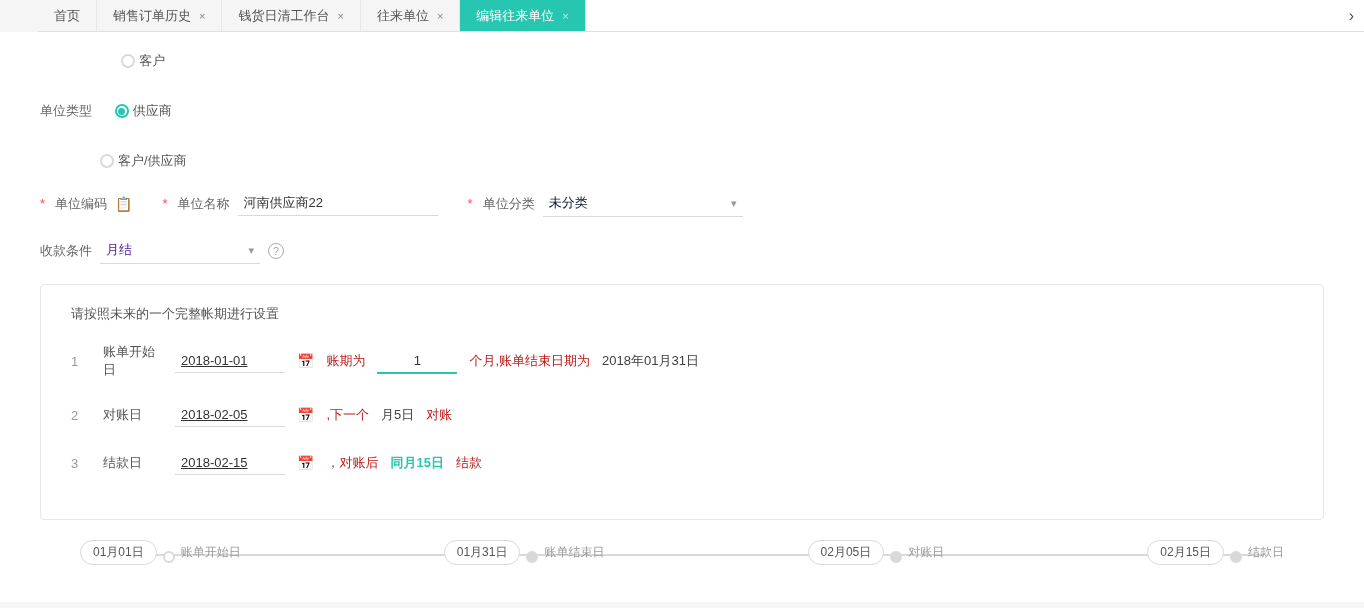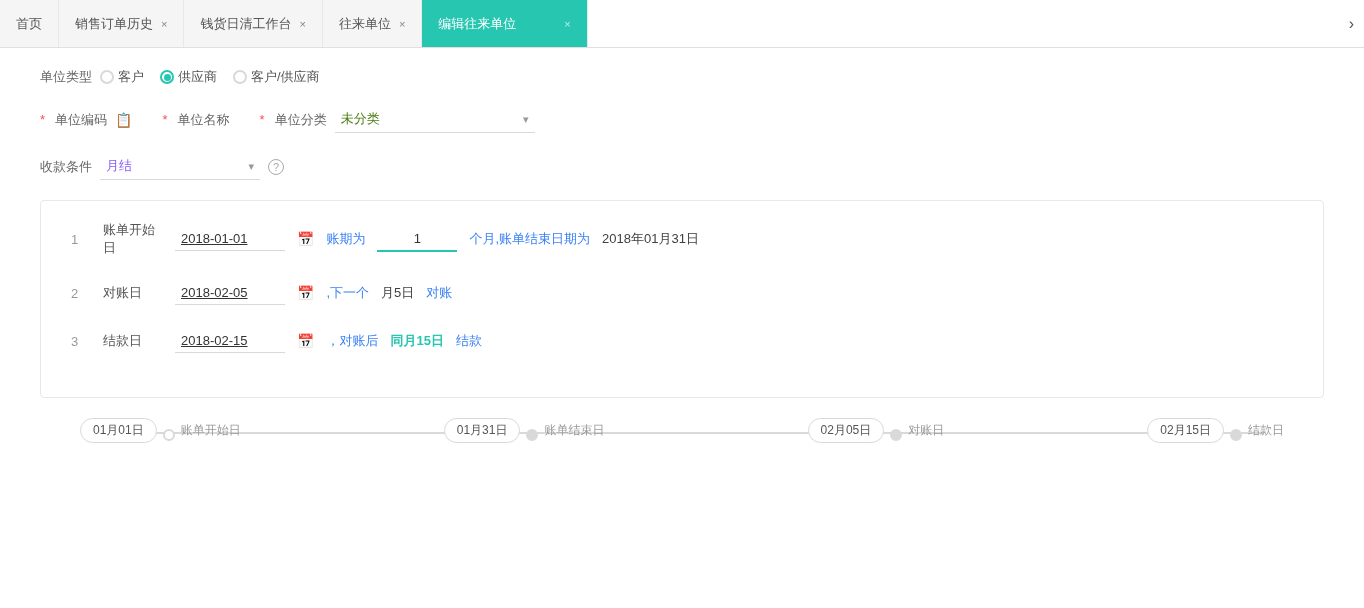--- a/index.html
+++ b/index.html
@@ -4,40 +4,40 @@
   <style>
     * { box-sizing: border-box; margin: 0; padding: 0; }
     body { font-family: "Microsoft YaHei", "PingFang SC", sans-serif; font-size: 13px; background: #f5f5f5; color: #333; }
 
     
     .tab-bar {
       display: flex;
       align-items: stretch;
       background: #fff;
       border-bottom: 1px solid #e0e0e0;
-      height: 48px;
+      height: 32px;
       padding-left: 0;
+      margin-left: 38px;
     }
     .tab-item {
       display: flex;
       align-items: center;
       padding: 0 16px;
       height: 100%;
       cursor: pointer;
       font-size: 13px;
       color: #555;
       border-right: 1px solid #e8e8e8;
       white-space: nowrap;
       position: relative;
       background: #f5f5f5;
     }
     .tab-item.active {
       background: #26c6b0;
       color: #fff;
-      gap: 40px;
     }
     .tab-item .close-icon {
       margin-left: 8px;
       font-size: 11px;
       opacity: 0.7;
     }
     .tab-item.active .close-icon {
       color: #fff;
     }
     .tab-more {
@@ -93,21 +93,22 @@
     .calendar-icon {
       color: #26c6b0;
       cursor: pointer;
       font-size: 14px;
     }
 
     
     .radio-group {
       display: flex;
       align-items: center;
-      gap: 16px;
+      gap: 32px;
+      flex-direction: column;
     }
     .radio-item {
       display: flex;
       align-items: center;
       gap: 4px;
       cursor: pointer;
       font-size: 13px;
       color: #555;
     }
     .radio-circle {
@@ -133,33 +134,33 @@
     
     .dropdown-field {
       display: flex;
       align-items: center;
       border-bottom: 1px solid #d9d9d9;
       padding: 4px 6px;
       width: 160px;
       cursor: pointer;
     }
     .dropdown-value {
-      color: #8b5cf6;
+      color: #4c1d95;
       flex: 1;
       font-size: 13px;
     }
     .dropdown-arrow {
       color: #999;
       font-size: 11px;
     }
     .dropdown-category {
       width: 200px;
     }
     .dropdown-category .dropdown-value {
-      color: #4d7c0f;
+      color: #0f172a;
     }
 
     
     .help-icon {
       width: 16px;
       height: 16px;
       border-radius: 50%;
       border: 1px solid #aaa;
       display: inline-flex;
       align-items: center;
@@ -202,21 +203,21 @@
       border-bottom: 1px solid #d9d9d9;
       outline: none;
       padding: 4px 6px;
       font-size: 13px;
       color: #333;
       width: 110px;
       text-decoration: underline;
     }
     .period-desc {
       font-size: 13px;
-      color: #3b82f6;
+      color: #b91c1c;
     }
     .period-input-small {
       border: none;
       border-bottom: 2px solid #26c6b0;
       outline: none;
       padding: 4px 6px;
       font-size: 13px;
       color: #333;
       width: 80px;
       text-align: center;
@@ -345,20 +346,21 @@
 
   <div class="form-row">
     <div class="form-field">
       <span class="required-star">*</span>
       <span class="form-label">单位编码</span>
       <span class="calendar-icon">📋</span>
     </div>
     <div class="form-field">
       <span class="required-star">*</span>
       <span class="form-label">单位名称</span>
+      <input class="form-input form-input-name" type="text" value="河南供应商22" style="">
     </div>
     <div class="form-field">
       <span class="required-star">*</span>
       <span class="form-label">单位分类</span>
       <div class="dropdown-field dropdown-category">
         <span class="dropdown-value">未分类</span>
         <span class="dropdown-arrow">▾</span>
       </div>
     </div>
   </div>
@@ -368,20 +370,21 @@
       <span class="form-label">收款条件</span>
       <div class="dropdown-field">
         <span class="dropdown-value">月结</span>
         <span class="dropdown-arrow">▾</span>
       </div>
       <div class="help-icon">?</div>
     </div>
   </div>
 
   <div class="period-box">
+    <div class="period-title">请按照未来的一个完整帐期进行设置</div>
 
     <div class="period-row">
       <span class="period-num">1</span>
       <span class="period-row-label">账单开始日</span>
       <input class="period-date-input" type="text" value="2018-01-01" style="">
       <span class="calendar-icon">📅</span>
       <span class="period-desc">账期为</span>
       <input class="period-input-small" type="text" value="1" style="">
       <span class="period-desc">个月,账单结束日期为</span>
       <span class="highlight-orange">2018年01月31日</span>

